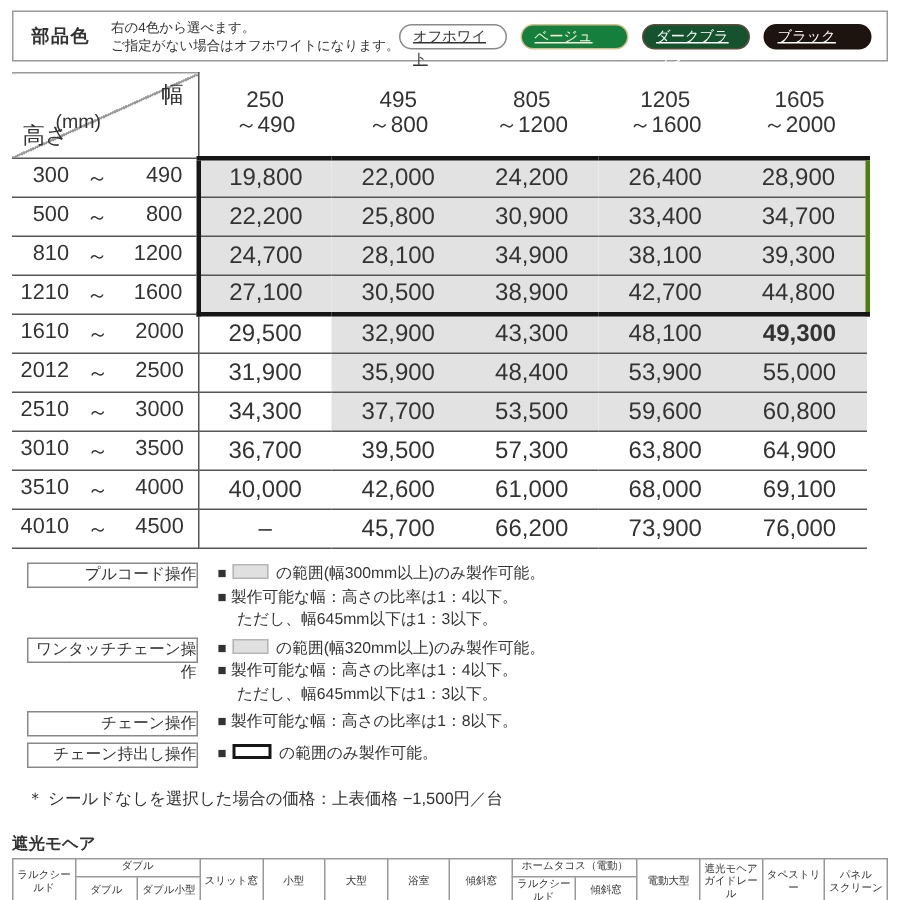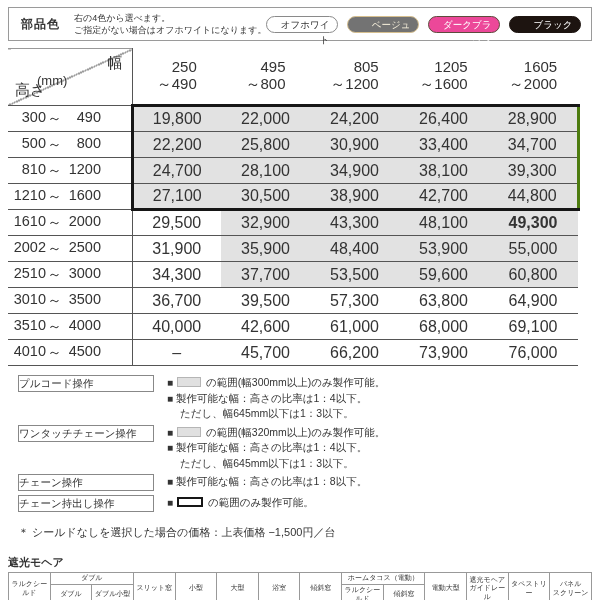--- a/index.html
+++ b/index.html
@@ -6,58 +6,58 @@
   html,body { width: 600px; height: 600px; background: #fff; overflow: hidden;
     font-family: "Liberation Sans", "DejaVu Sans", sans-serif; color: #333; }
 
   
   .color-bar { margin: 7px 8px 0 8px; height: 34px; border: 1px solid #9a9a9a;
     display: flex; align-items: center; padding: 0 10px 0 12px; }
   .pc-label { font-size: 12px; font-weight: bold; letter-spacing: 1px; flex-shrink: 0; }
   .pc-desc { font-size: 9px; line-height: 1.35; margin-left: 14px; flex-shrink: 0; }
   .chips { display: flex; gap: 9px; margin-left: auto; }
   .chip { font-size: 9.5px; line-height: 15px; height: 17px; min-width: 72px;
-    text-align: right; border-radius: 9px; padding: 0 8px; border: 1px solid transparent; }
+    text-align: left; border-radius: 9px; padding: 0 8px; border: 1px solid transparent; text-decoration: underline; }
   .chip.offwhite { background: #ffffff; color: #333; border-color: #8a8a8a; }
-  .chip.beige { background: #737373; color: #f7f0dc; border-color: #d6bf8e; }
-  .chip.darkbrown { background: #ec4899; color: #fff; border-color: #5d4c3c; }
+  .chip.beige { background: #15803d; color: #f7f0dc; border-color: #d6bf8e; }
+  .chip.darkbrown { background: #14532d; color: #fff; border-color: #5d4c3c; }
   .chip.black { background: #1d1410; color: #fff; border-color: #1d1410; }
 
   
   table.price { border-collapse: collapse; table-layout: fixed; margin: 7px 0 0 8px; }
   table.price td, table.price th { font-weight: normal; }
   .corner { position: relative; border-top: 1px solid #999; border-right: 1px solid #555;
     border-bottom: 1px solid #555; height: 57px;
     background: linear-gradient(to bottom right,
       transparent calc(50% - 0.8px), #999 calc(50% - 0.8px),
       #999 calc(50% + 0.8px), transparent calc(50% + 0.8px)); }
   .corner .w { position: absolute; top: 5px; right: 9px; font-size: 15px; }
   .corner .h { position: absolute; bottom: 5px; left: 7px; font-size: 15px; }
   .corner .u { position: absolute; bottom: 17px; left: 29px; font-size: 13px; }
   th.ch { border-bottom: 3px solid #161616; vertical-align: middle; text-align: center;
     font-size: 15px; line-height: 1.12; }
-  th.ch .chw { display: inline-block; text-align: right; }
+  th.ch .chw { display: inline-block; text-align: center; }
   td.hl { border-right: 1px solid #555; border-bottom: 1px solid #555; height: 26px;
     font-size: 14.5px; }
-  td.hl .wrap { display: flex; justify-content: flex-start; padding-right: 22px; }
+  td.hl .wrap { display: flex; justify-content: space-between; padding-right: 9px; }
   td.hl .f { width: 38px; text-align: right; }
   td.hl .s { width: 17px; text-align: center; }
   td.hl .t { width: 38px; text-align: right; }
   td.p { border-bottom: 1px solid #555; text-align: center; font-size: 16px; height: 26px; }
   td.p.g { background: #e2e2e2; }
   td.p.bl { border-left: 3px solid #161616; }
   td.p.br { border-right: 3px solid #4d7c0f; }
   tr.bb td.p { border-bottom: 3px solid #161616; }
   td.p.bold { font-weight: bold; }
 
   
   .notes { margin: 9px 0 0 18px; }
   .note { display: flex; margin-bottom: 4px; }
-  .note-label { width: 136px; height: 17px; line-height: 15px; border: 1px solid #888;
-    text-align: left; font-size: 10.5px; flex-shrink: 0; margin-right: 13px; }
+  .note-label { width: 114px; height: 17px; line-height: 15px; border: 1px solid #888;
+    text-align: right; font-size: 10.5px; flex-shrink: 0; margin-right: 13px; }
   .note-lines { font-size: 10.5px; line-height: 14.5px; }
   .nl { white-space: nowrap; }
   .nl .sq { font-size: 10px; margin-right: 3px; }
   .nl.indent { padding-left: 13px; }
   .swatch-gray { display: inline-block; width: 24px; height: 10px; background: #e0e0e0;
     border: 1px solid #b5b5b5; vertical-align: -1px; margin: 0 5px 0 1px; }
   .swatch-outline { display: inline-block; width: 26px; height: 10px; background: #fff;
     border: 2px solid #161616; vertical-align: -1px; margin: 0 5px 0 1px; }
 
   
@@ -176,21 +176,21 @@
         </td>
     <td class="p">29,500</td>
     <td class="p g">32,900</td>
     <td class="p g">43,300</td>
     <td class="p g">48,100</td>
     <td class="p g bold">49,300</td>
   </tr>
   <tr>
     <td class="hl">
           <span class="wrap">
-            <span class="f">2002</span>
+            <span class="f">2012</span>
             <span class="s">～</span>
             <span class="t">2500</span>
           </span>
         </td>
     <td class="p">31,900</td>
     <td class="p g">35,900</td>
     <td class="p g">48,400</td>
     <td class="p g">53,900</td>
     <td class="p g">55,000</td>
   </tr>

